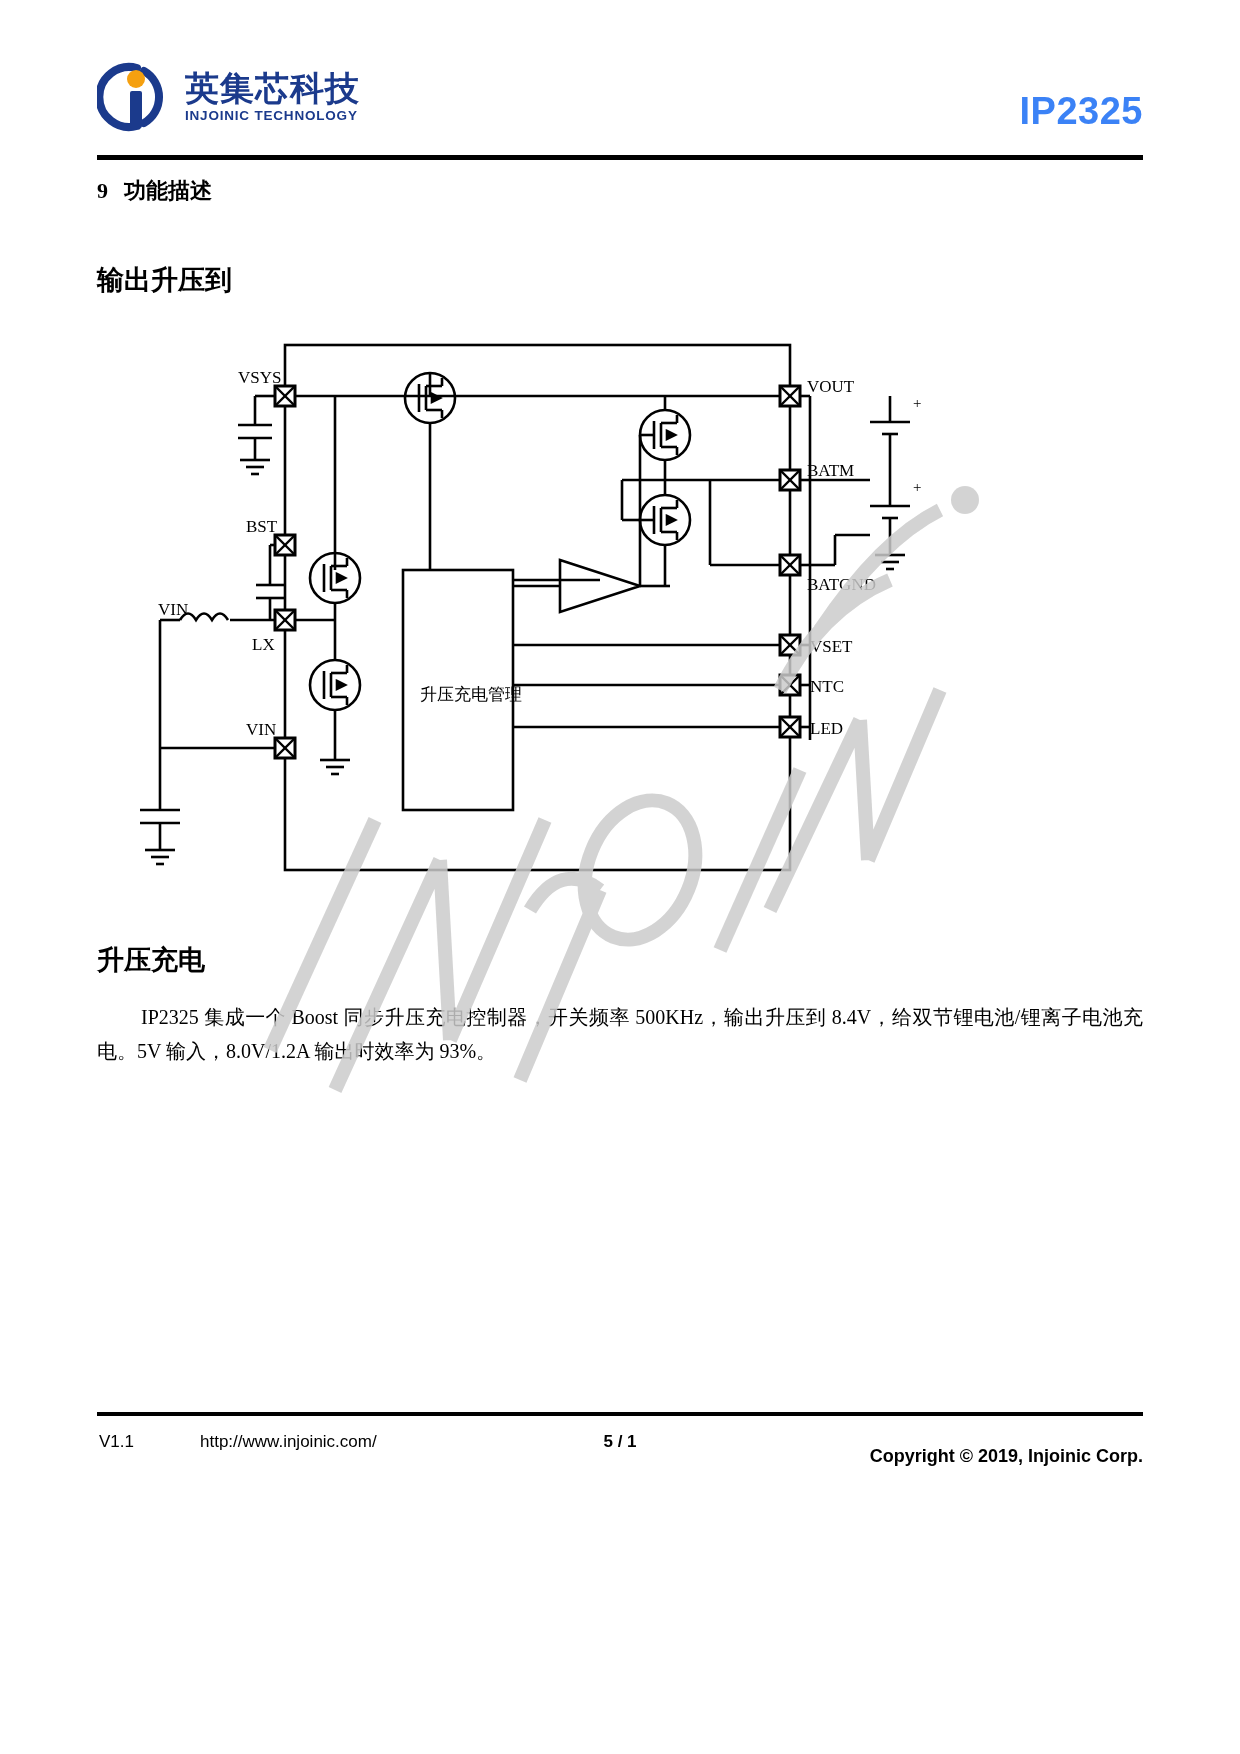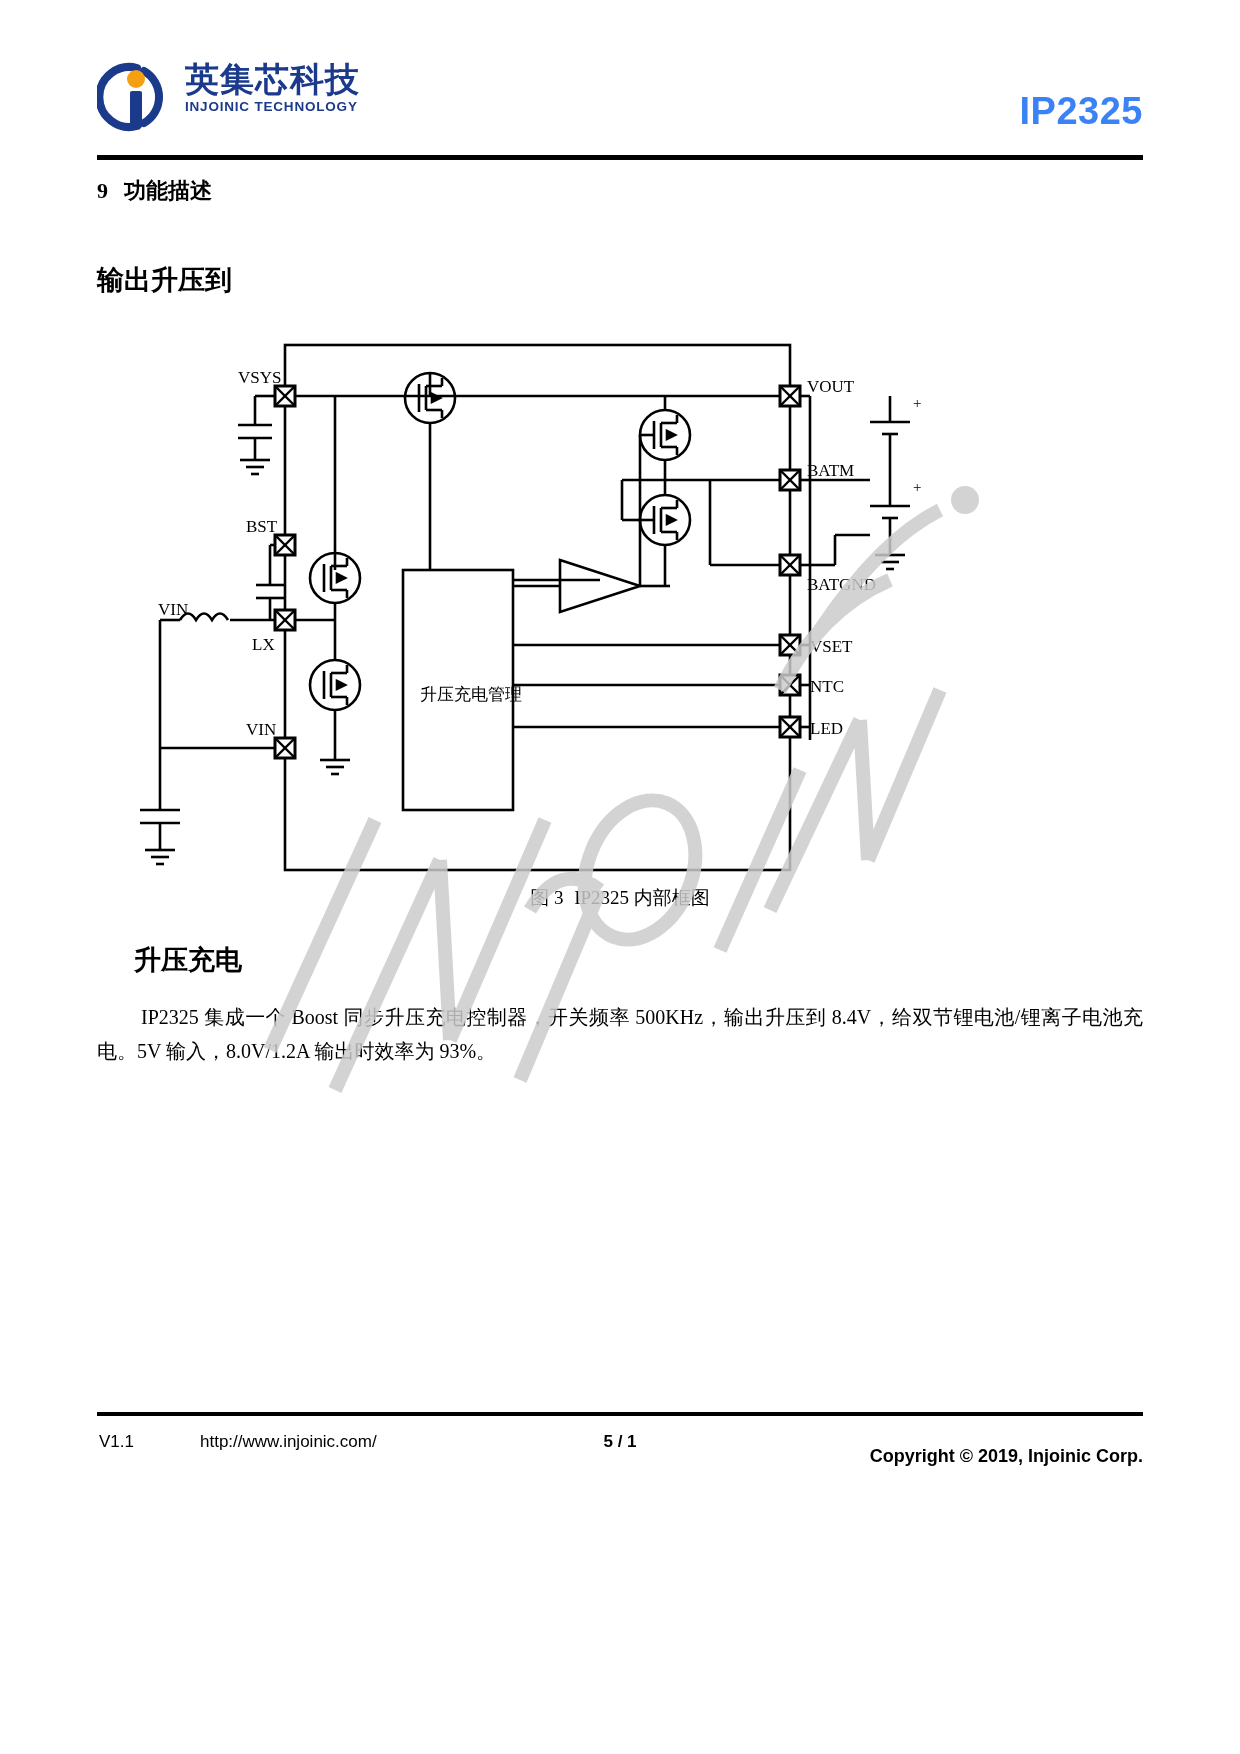--- a/index.html
+++ b/index.html
@@ -7,21 +7,21 @@
   body {
     background:#fff;
     font-family:"Liberation Serif", serif;
     position:relative;
     overflow:hidden;
   }
   .page { position:absolute; inset:0; }
 
   
   .header { position:absolute; left:97px; top:62px; width:1046px; height:100px; }
-  .logo-wrap { position:absolute; left:0; top:0; display:flex; gap:10px; }
+  .logo-wrap { position:absolute; left:0; top:0; display:flex; align-items:center; gap:10px; }
   .logo-mark { width:78px; height:70px; position:relative; }
   .logo-text { display:flex; flex-direction:column; line-height:1; }
   .logo-cn { font-family:"Liberation Sans", sans-serif; font-weight:bold; font-size:34px; color:#1b3a8c; letter-spacing:1px; }
   .logo-en { font-family:"Liberation Sans", sans-serif; font-weight:bold; font-size:13.5px; color:#1b3a8c; letter-spacing:0.8px; margin-top:4px; }
   .part-no {
     position:absolute; right:0; top:28px;
     font-family:"Liberation Sans", sans-serif;
     font-weight:bold; font-size:38px; color:#3b82f6; letter-spacing:0.5px;
   }
   .header-rule { position:absolute; left:97px; top:155px; width:1046px; height:5px; background:#000; }
@@ -35,21 +35,20 @@
   .h1 .num { margin-right:16px; }
   .h2 {
     position:absolute; left:97px; top:262px;
     font-family:"Liberation Sans", sans-serif; font-weight:bold; font-size:27px; color:#000;
     white-space:nowrap;
   }
   .h2b {
     position:absolute; left:97px; top:942px;
     font-family:"Liberation Sans", sans-serif; font-weight:bold; font-size:27px; color:#000;
     white-space:nowrap;
-    margin-left:37px;
   }
 
   
   .watermark {
     position:absolute; left:120px; top:390px;
     width:900px; height:760px;
     pointer-events:none; z-index:3;
   }
 
   
@@ -351,24 +350,20 @@
         <text x="700" y="404">LED</text>
 
         <text x="803" y="78" font-size="15">+</text>
         <text x="803" y="162" font-size="15">+</text>
 
         <text x="310" y="370" font-size="17" font-family="'Liberation Sans', sans-serif">升压充电管理</text>
       </g>
     </svg>
   </div>
 
-  <div class="fig-caption">
-    <span>图 3</span>
-    <span>IP2325 内部框图</span>
-  </div>
 
   <div class="h2b">升压充电</div>
 
   <div class="para">IP2325 集成一个 Boost 同步升压充电控制器，开关频率 500KHz，输出升压到 8.4V，给双节锂电池/锂离子电池充电。5V 输入，8.0V/1.2A 输出时效率为 93%。</div>
 
   <div class="footer-rule"></div>
   <div class="footer">
     <div class="f-ver">V1.1</div>
     <div class="f-url">http://www.injoinic.com/</div>
     <div class="f-page">5 / 1</div>

